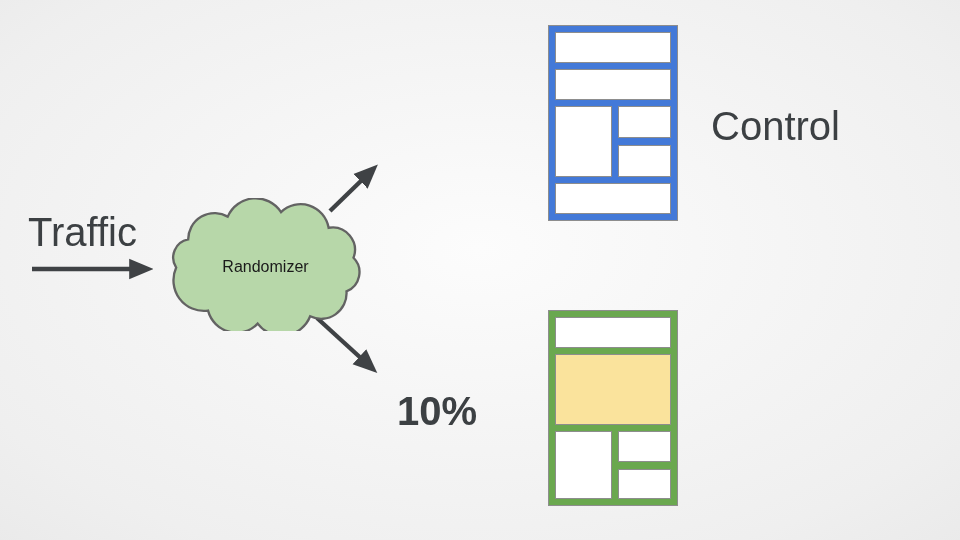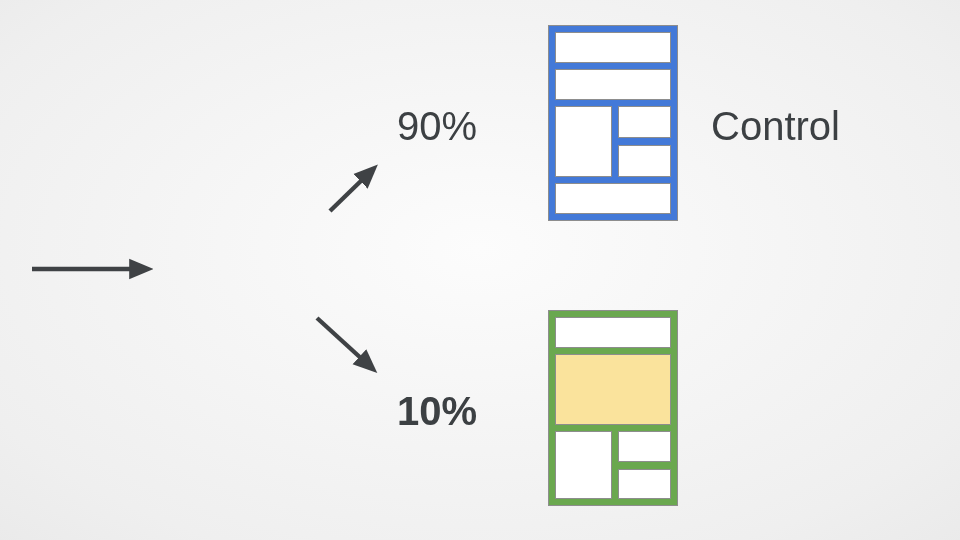--- a/index.html
+++ b/index.html
@@ -65,23 +65,41 @@
     <defs>
       <marker id="arrowhead" viewBox="0 0 10 10" refX="2" refY="5" markerWidth="5.5" markerHeight="5.5" orient="auto">
         <path d="M0,0.8 L10,5 L0,9.2 Z"></path>
       </marker>
     </defs>
     <line class="arrow-line" x1="32" y1="269" x2="134" y2="269" marker-end="url(#arrowhead)"></line>
     <line class="arrow-line" x1="330" y1="211" x2="364" y2="178" marker-end="url(#arrowhead)"></line>
     <line class="arrow-line" x1="317" y1="318" x2="363" y2="360" marker-end="url(#arrowhead)"></line>
   </svg>
 
+  <div class="lbl lbl-traffic">Traffic</div>
 
+  <div class="cloud-wrap">
+    <svg viewBox="0 0 200 130" preserveAspectRatio="none">
+      <path class="cloud-shape" d="
+        M 12,68
+        A 18 18 0 0 1 23.8,40.5
+        A 26 26 0 0 1 62.8,18.2
+        A 30 30 0 0 1 115.3,13.8
+        A 28 28 0 0 1 162.2,29.1
+        A 22 22 0 0 1 186.7,58.4
+        A 20 20 0 0 1 179.8,91.2
+        A 25 25 0 0 1 144,115.6
+        A 30 30 0 0 1 92.3,122.8
+        A 29 29 0 0 1 43.4,110.1
+        A 30 30 0 0 1 12,68
+        Z"></path>
+    </svg>
+    <span class="cloud-label">Randomizer</span>
+  </div>
 
-  <div class="lbl lbl-pct-top">90%</div>
   <div class="lbl lbl-pct-bot">10%</div>
 
   <div class="frame frame-control">
     <div class="box row"></div>
     <div class="box row"></div>
     <div class="mid">
       <div class="box left"></div>
       <div class="rightcol">
         <div class="box"></div>
         <div class="box"></div>

